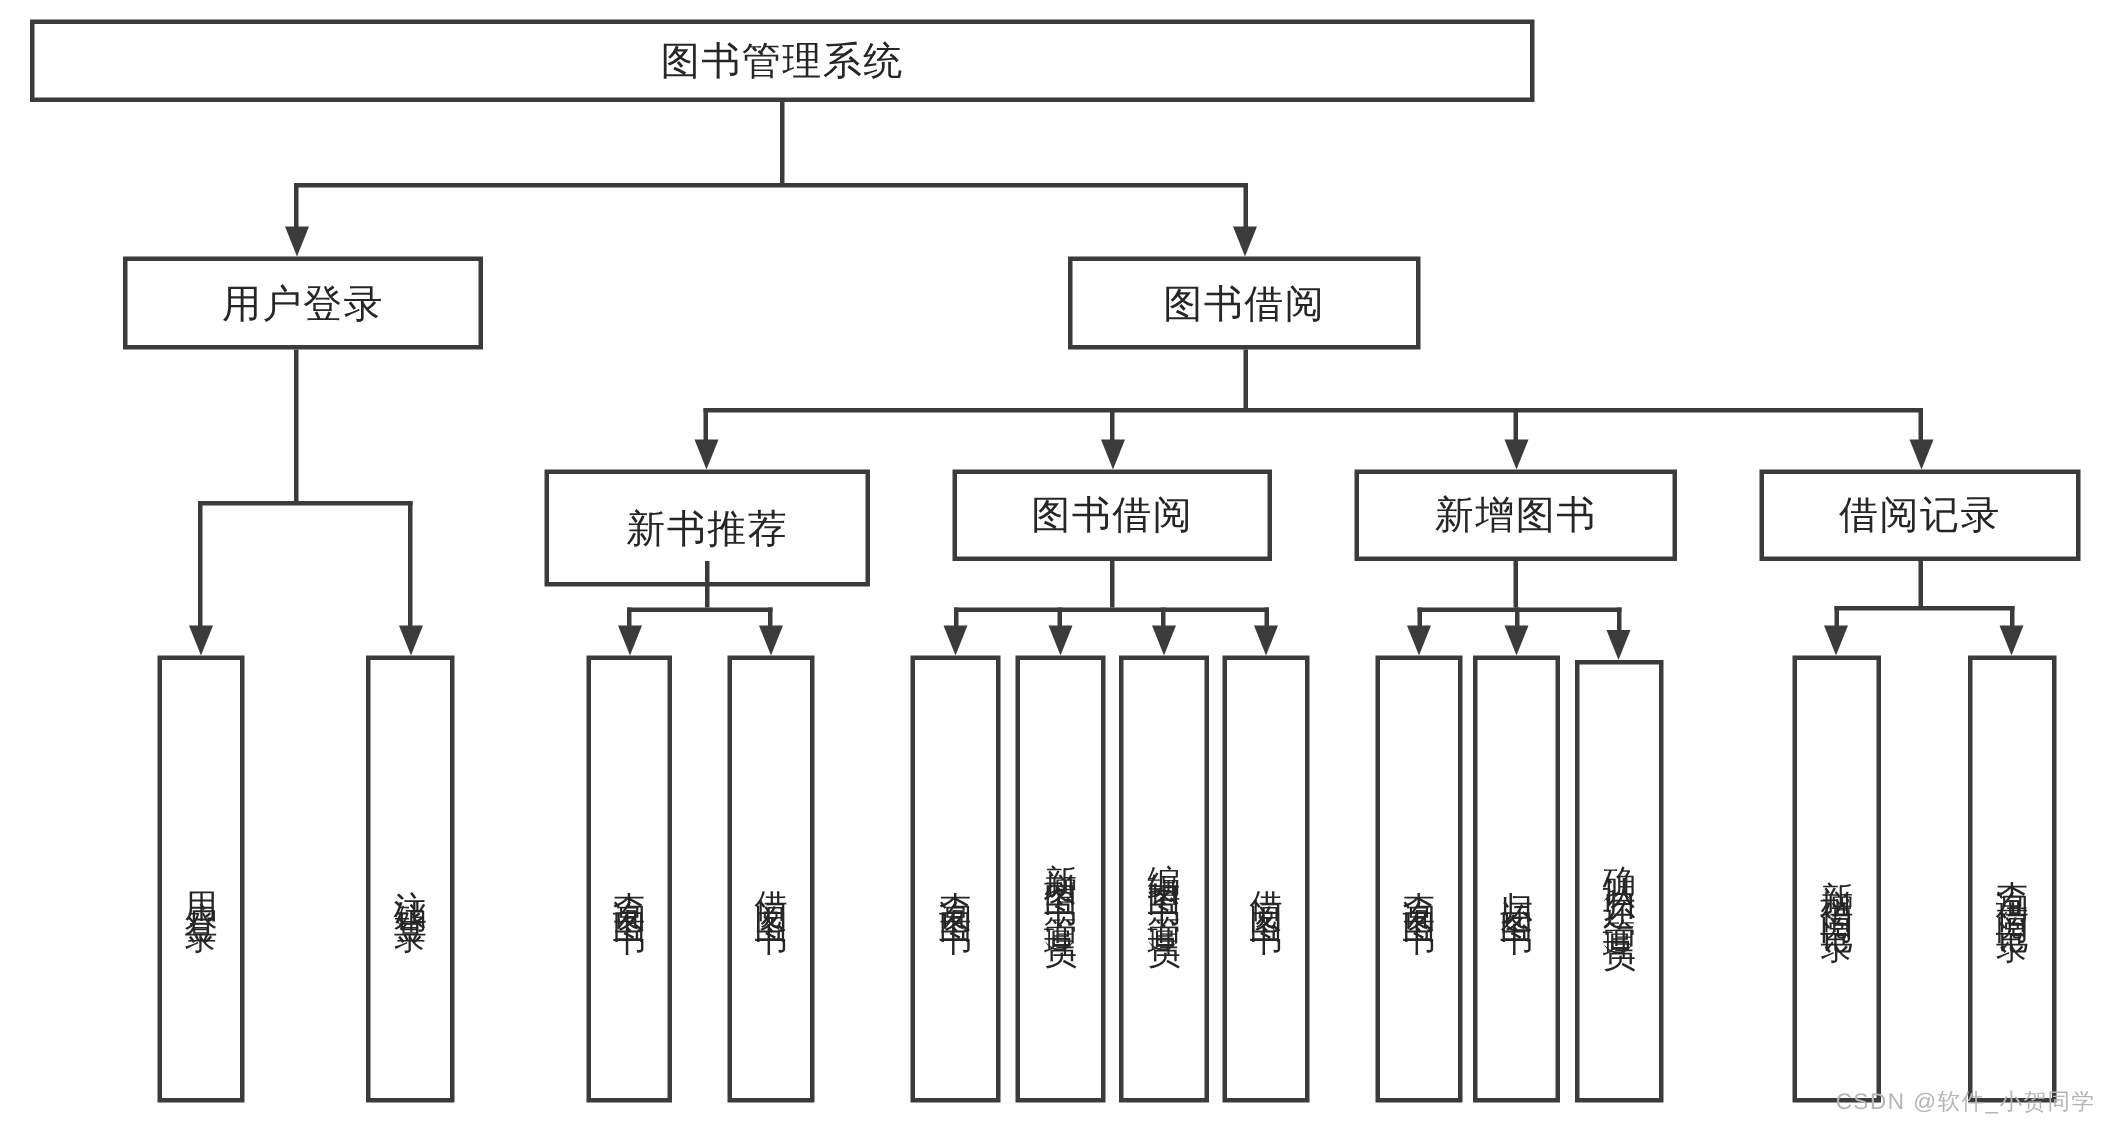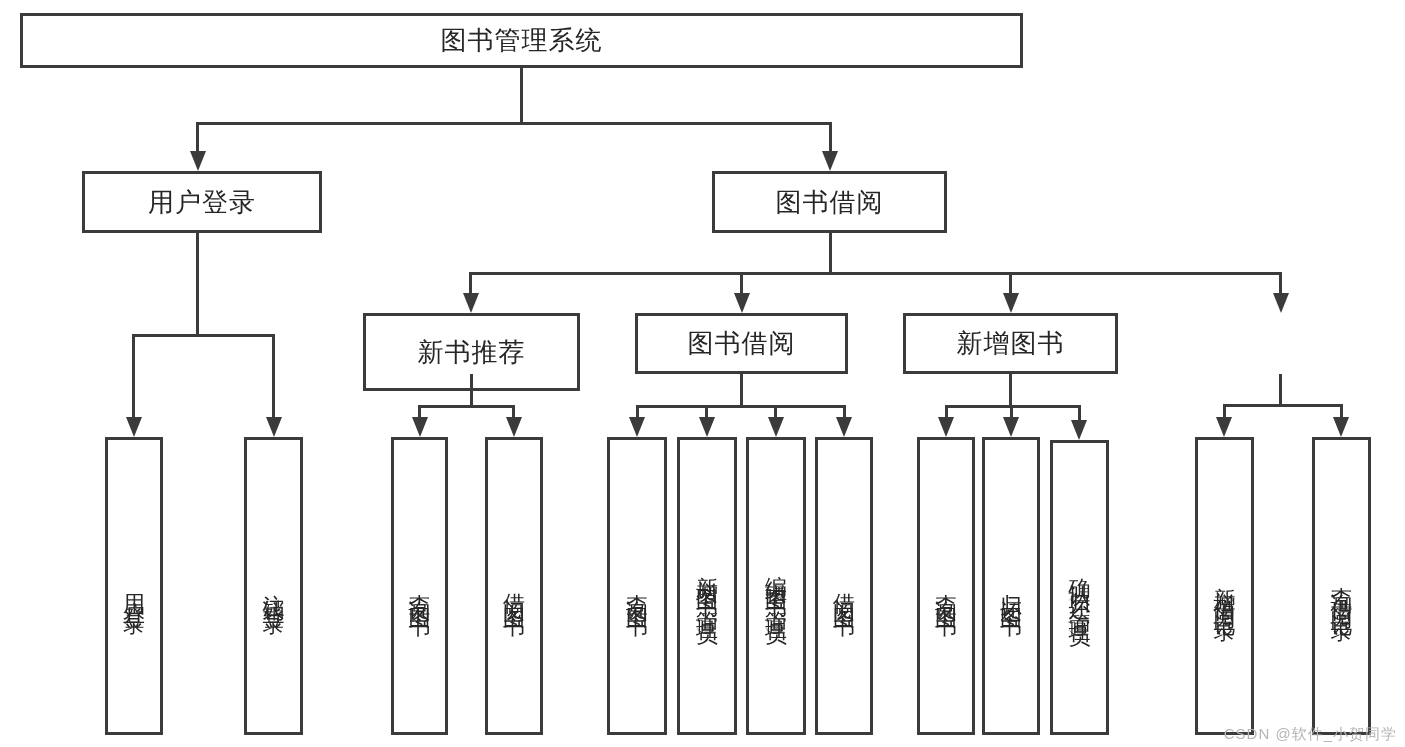--- a/index.html
+++ b/index.html
@@ -113,20 +113,23 @@
 
   <div class="box" style="left:363px; top:313px; width:217px; height:78px;">
     <span>新书推荐</span>
   </div>
   <div class="box" style="left:635px; top:313px; width:213px; height:61px;">
     <span>图书借阅</span>
   </div>
   <div class="box" style="left:903px; top:313px; width:215px; height:61px;">
     <span>新增图书</span>
   </div>
+  <div class="box" style="left:1173px; top:313px; width:214px; height:61px;">
+    <span>借阅记录</span>
+  </div>
 
   <div class="line" style="left:470px; top:374px; width:3px;  height:31px;"></div>
   <div class="line" style="left:418px; top:405px; width:97px; height:3px;"></div>
   <div class="line" style="left:418px; top:405px; width:3px;  height:14px;"></div>
   <div class="arrow" style="left:412px; top:417px;"></div>
   <div class="line" style="left:512px; top:405px; width:3px;  height:14px;"></div>
   <div class="arrow" style="left:506px; top:417px;"></div>
 
   <div class="box leaf" style="left:391px; top:437px; width:57px; height:298px;">
     <span>查询图书</span>

